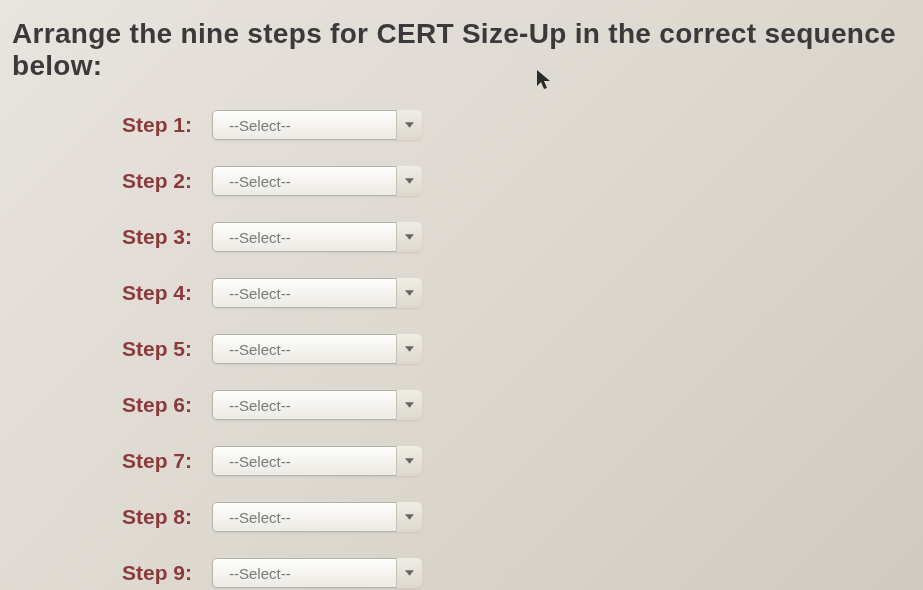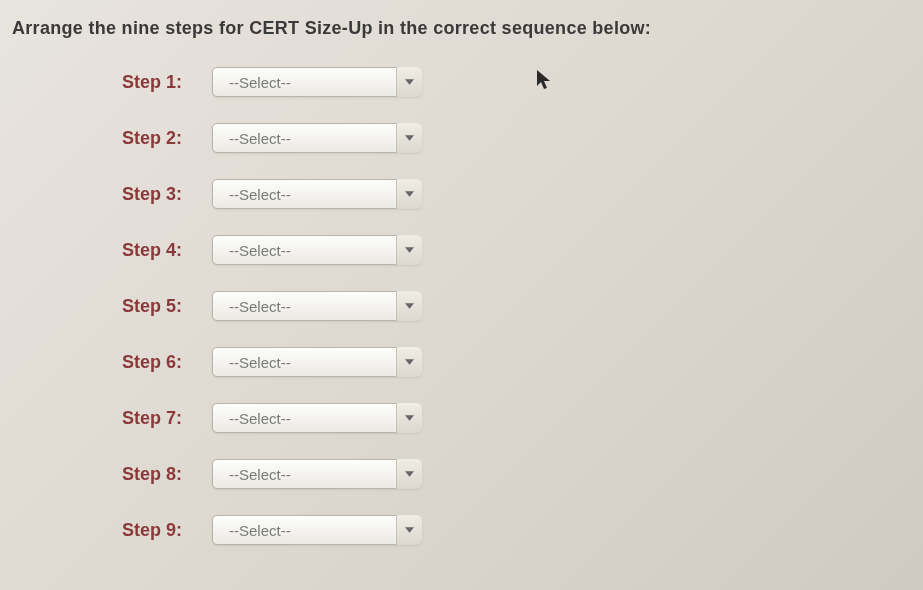--- a/index.html
+++ b/index.html
@@ -10,36 +10,36 @@
     body {
       width: 923px;
       height: 590px;
       background: linear-gradient(135deg, #e8e4de 0%, #ddd8d0 50%, #d0cbc2 100%);
       font-family: Arial, Helvetica, sans-serif;
       padding: 18px 12px;
       overflow: hidden;
       position: relative;
     }
     .prompt-text {
-      font-size: 18px;
+      font-size: 28px;
       font-weight: bold;
       color: #3a3a3a;
       margin-bottom: 28px;
       letter-spacing: 0.3px;
     }
     .steps-container {
       margin-left: 110px;
     }
     .step-row {
       display: flex;
       align-items: center;
       margin-bottom: 26px;
     }
     .step-label {
-      font-size: 18px;
+      font-size: 21px;
       font-weight: bold;
       color: #8a3a3a;
       width: 90px;
       text-align: left;
     }
     .select-wrapper {
       position: relative;
       width: 210px;
       height: 30px;
     }

